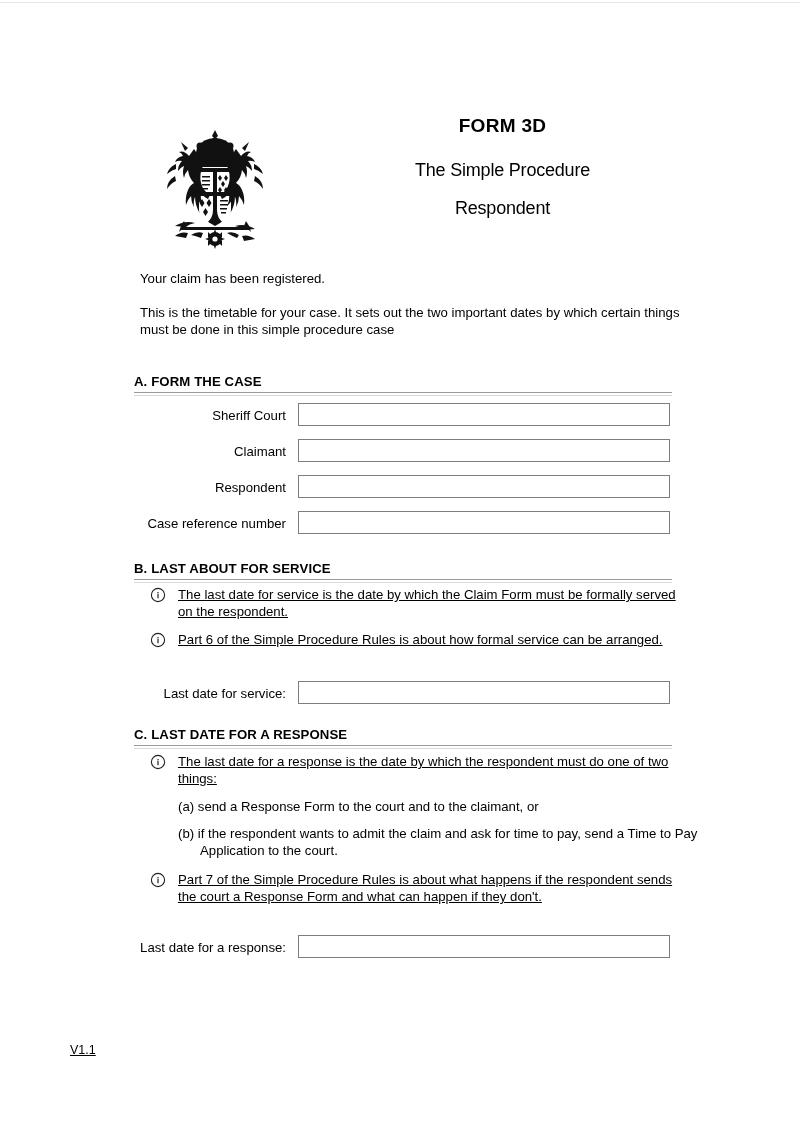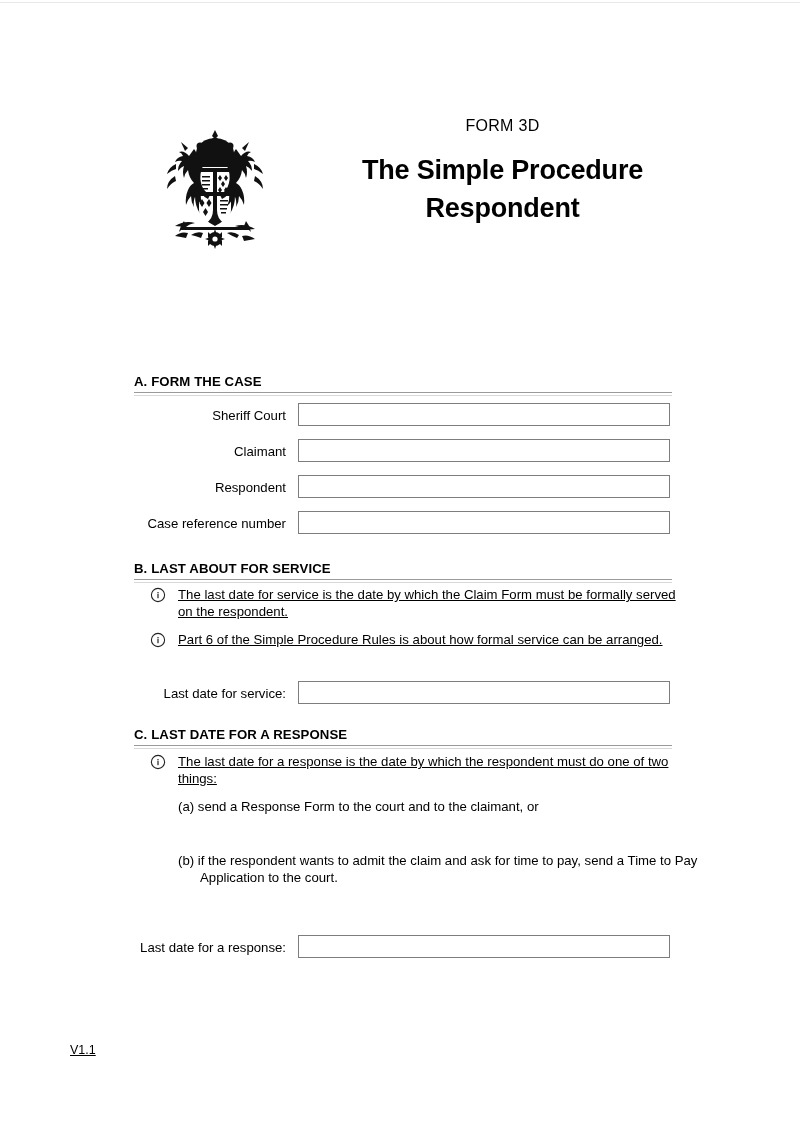--- a/index.html
+++ b/index.html
@@ -54,29 +54,29 @@
   .crest svg { display: block; }
 
   .title-block {
     position: absolute;
     left: 310px;
     top: 0;
     width: 385px;
     text-align: center;
   }
   .form-number {
-    font-size: 16px;
-    font-weight: normal;
+    font-size: 19px;
+    font-weight: bold;
     letter-spacing: 0.3px;
     line-height: 16px;
     margin: 0 0 17px 0;
   }
   .doc-title {
-    font-size: 27px;
-    font-weight: bold;
+    font-size: 18px;
+    font-weight: normal;
     line-height: 38px;
     letter-spacing: -0.2px;
     margin: 7px;
   }
 
   
   .intro {
     position: absolute;
     left: 140px;
     top: 270px;
@@ -252,20 +252,24 @@
 
     <div class="title-block">
       <p class="form-number">FORM 3D</p>
       <h1 class="doc-title">
         <span>The Simple Procedure</span><br>
         <span>Respondent</span>
       </h1>
     </div>
   </div>
 
+  <div class="intro">
+    <p class="intro-1">Your claim has been registered.</p>
+    <p class="intro-2">This is the timetable for your case. It sets out the two important dates by which certain things must be done in this simple procedure case</p>
+  </div>
 
   <div class="section-head" style="top:374px;">
     <h2>A. FORM THE CASE</h2>
     <div class="section-rule"></div>
   </div>
 
   <div class="field-row" style="top:403px;">
     <span class="field-label">Sheriff Court</span>
     <input class="field-box" type="text" value="" style="">
   </div>
@@ -328,22 +332,32 @@
         <circle cx="8" cy="8" r="6.6" fill="none" stroke="#222222" stroke-width="1.1"></circle>
         <rect x="7.4" y="5.0" width="1.2" height="1.4" fill="#222222"></rect>
         <rect x="7.4" y="7.0" width="1.2" height="4.2" fill="#222222"></rect>
       </svg>
     </span>
     <span class="info-text">The last date for a response is the date by which the respondent must do one of two things:</span>
   </div>
 
   <div class="sub-item" style="top:798px;">(a) send a Response Form to the court and to the claimant, or</div>
 
-  <div class="sub-item" style="top:825px;margin-top:27px;">(b) if the respondent wants to admit the claim and ask for time to pay, send a Time to Pay Application to the court.</div>
-
+  <div class="sub-item" style="top:825px;">(b) if the respondent wants to admit the claim and ask for time to pay, send a Time to Pay Application to the court.</div>
+
+  <div class="info-item" style="top:871px;">
+    <span class="info-icon">
+      <svg viewBox="0 0 16 16" width="16" height="16" aria-hidden="true">
+        <circle cx="8" cy="8" r="6.6" fill="none" stroke="#222222" stroke-width="1.1"></circle>
+        <rect x="7.4" y="5.0" width="1.2" height="1.4" fill="#222222"></rect>
+        <rect x="7.4" y="7.0" width="1.2" height="4.2" fill="#222222"></rect>
+      </svg>
+    </span>
+    <span class="info-text">Part 7 of the Simple Procedure Rules is about what happens if the respondent sends the court a Response Form and what can happen if they don't.</span>
+  </div>
 
   <div class="field-row date-row" style="top:935px;">
     <span class="field-label">Last date for a response:</span>
     <input class="field-box" type="text" value="" style="">
   </div>
 
   <div class="footer-version">V1.1</div>
 
 </div>
 

